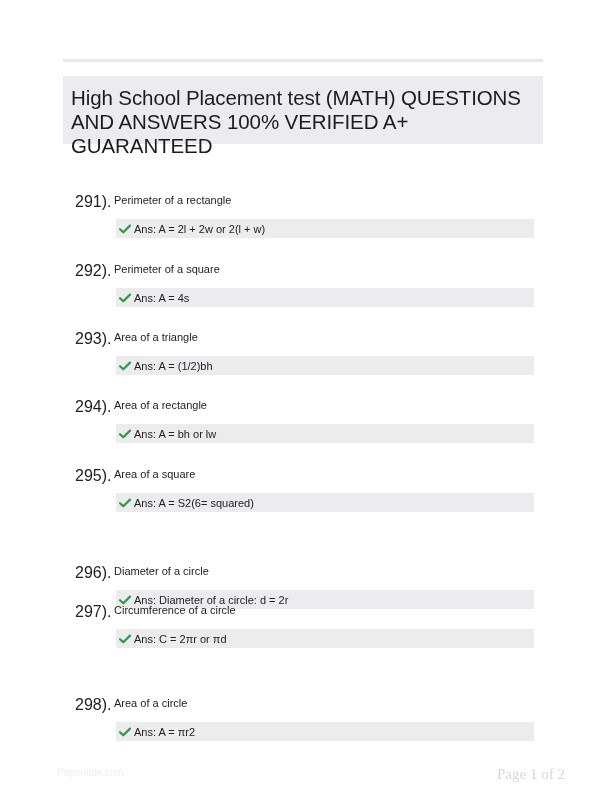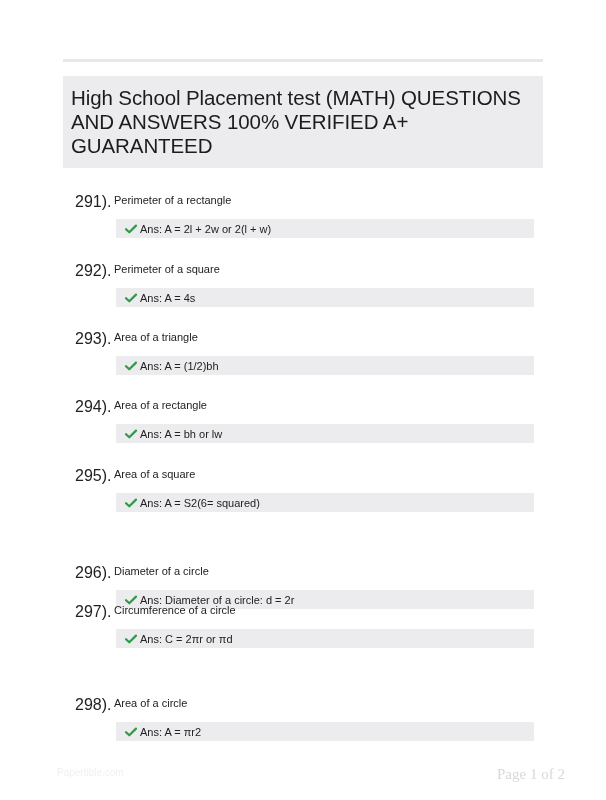--- a/index.html
+++ b/index.html
@@ -20,21 +20,21 @@
       top: 59px;
       width: 480px;
       height: 3px;
       background: #e8e8ea;
     }
     .title-box {
       position: absolute;
       left: 63px;
       top: 76px;
       width: 480px;
-      height: 92px;
+      height: 68px;
       background: #ececef;
       padding: 10px 8px 0 8px;
     }
     .title-text {
       font-size: 20.5px;
       line-height: 24px;
       color: #1c1c1c;
       font-weight: normal;
       letter-spacing: -0.1px;
     }
@@ -66,21 +66,21 @@
     }
     .ans-box {
       position: absolute;
       left: 116px;
       top: 26px;
       width: 418px;
       height: 19px;
       background: #ececee;
       display: flex;
       align-items: center;
-      padding-left: 9px;
+      padding-left: 3px;
     }
     .check-icon {
       display: inline-block;
       width: 12px;
       height: 10px;
       margin-right: 3px;
     }
     .ans-text {
       font-size: 11px;
       color: #222;

